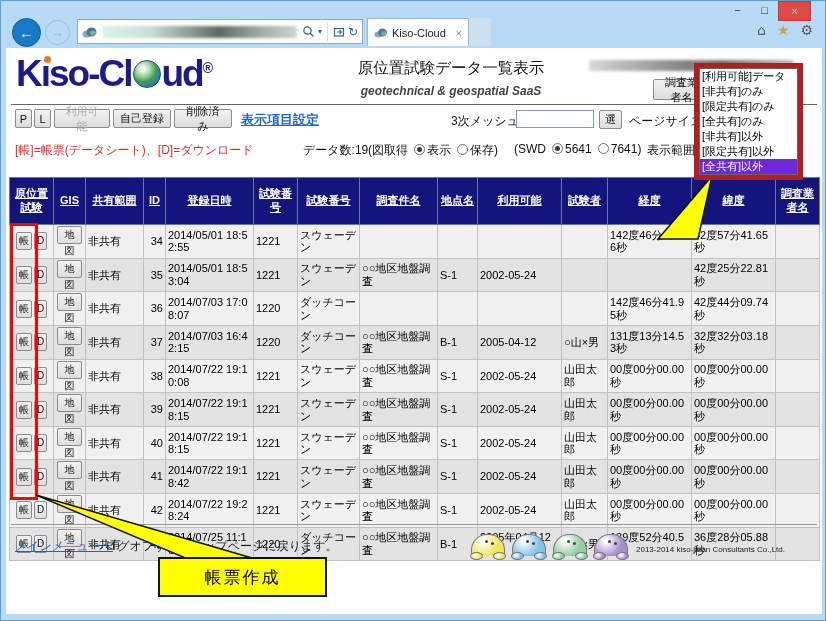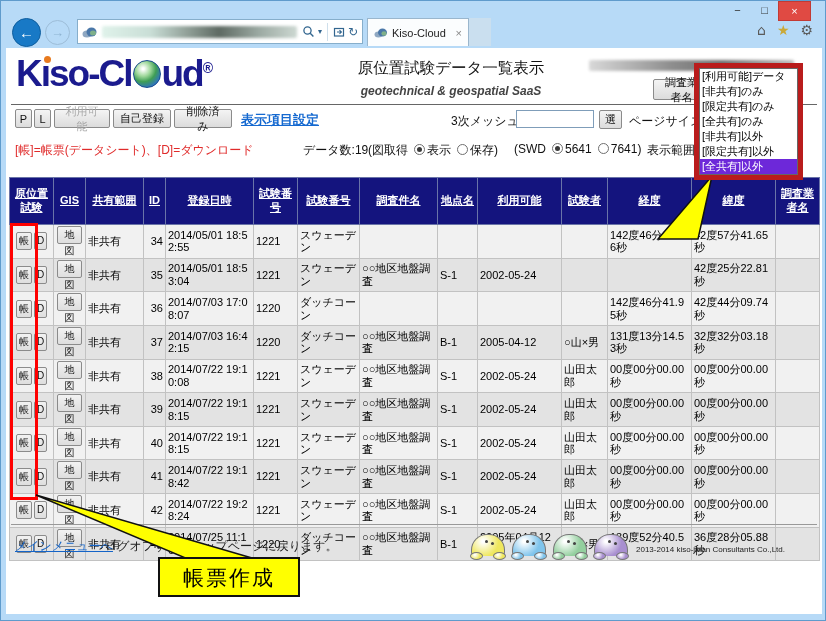--- a/index.html
+++ b/index.html
@@ -99,21 +99,21 @@
   .copyright{left:630px;top:497px;font-size:8px;color:#222;white-space:nowrap}
   
   .sharedd{left:688px;top:15px;border:5px solid #b91c1c;background:#fff;z-index:30}
   .dd-inner{border:1px solid #666;width:97px}
   .dd-item{font-size:11px;line-height:15px;height:15px;padding:0 2px;color:#000;white-space:nowrap;overflow:hidden}
   .dd-item.sel{background:#6d28d9;color:#fff}
   
   .redcol{left:4px;top:175px;width:22px;height:271px;border:3px solid #ff0000;z-index:25;pointer-events:none}
   .callout{background:#ffff00;border:2px solid #111;text-align:center;color:#000;z-index:27;box-sizing:border-box}
   .calloutA{left:502px;top:190px;width:252px;height:36px;font-size:20px;line-height:33px;letter-spacing:1px}
-  .calloutB{left:152px;top:509px;width:142px;height:40px;font-size:21px;line-height:37px;letter-spacing:2px}
+  .calloutB{left:152px;top:509px;width:169px;height:40px;font-size:17px;line-height:37px;letter-spacing:2px}
   .beams{position:absolute;left:0;top:0;width:816px;height:566px;z-index:26;pointer-events:none}
 </style>
 </head>
 <body>
 
 <div id="stage">
 
   <div class="winbtns">
     <span class="winbtn">−</span>
     <span class="winbtn">□</span>

